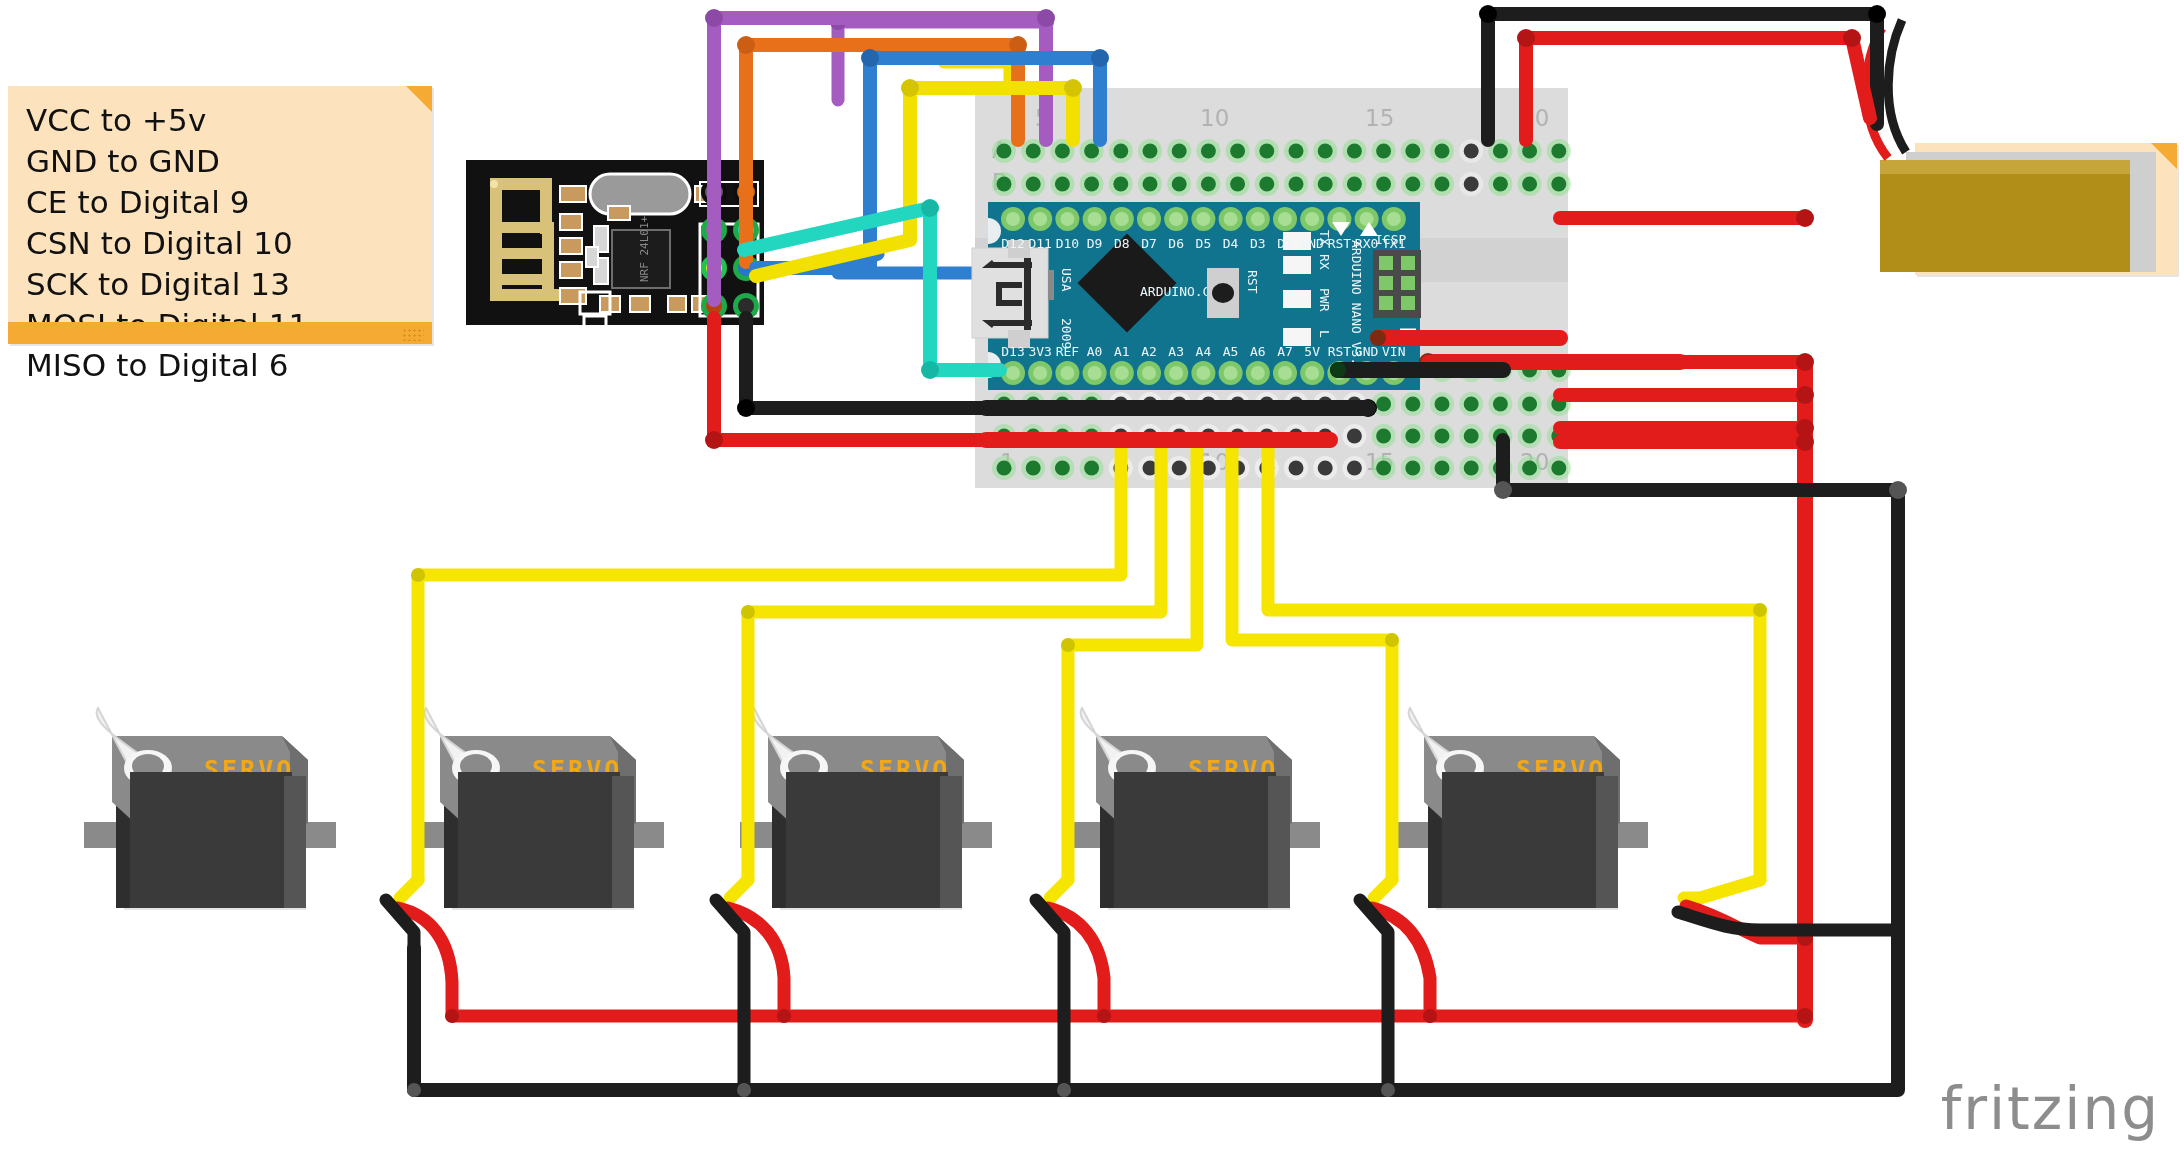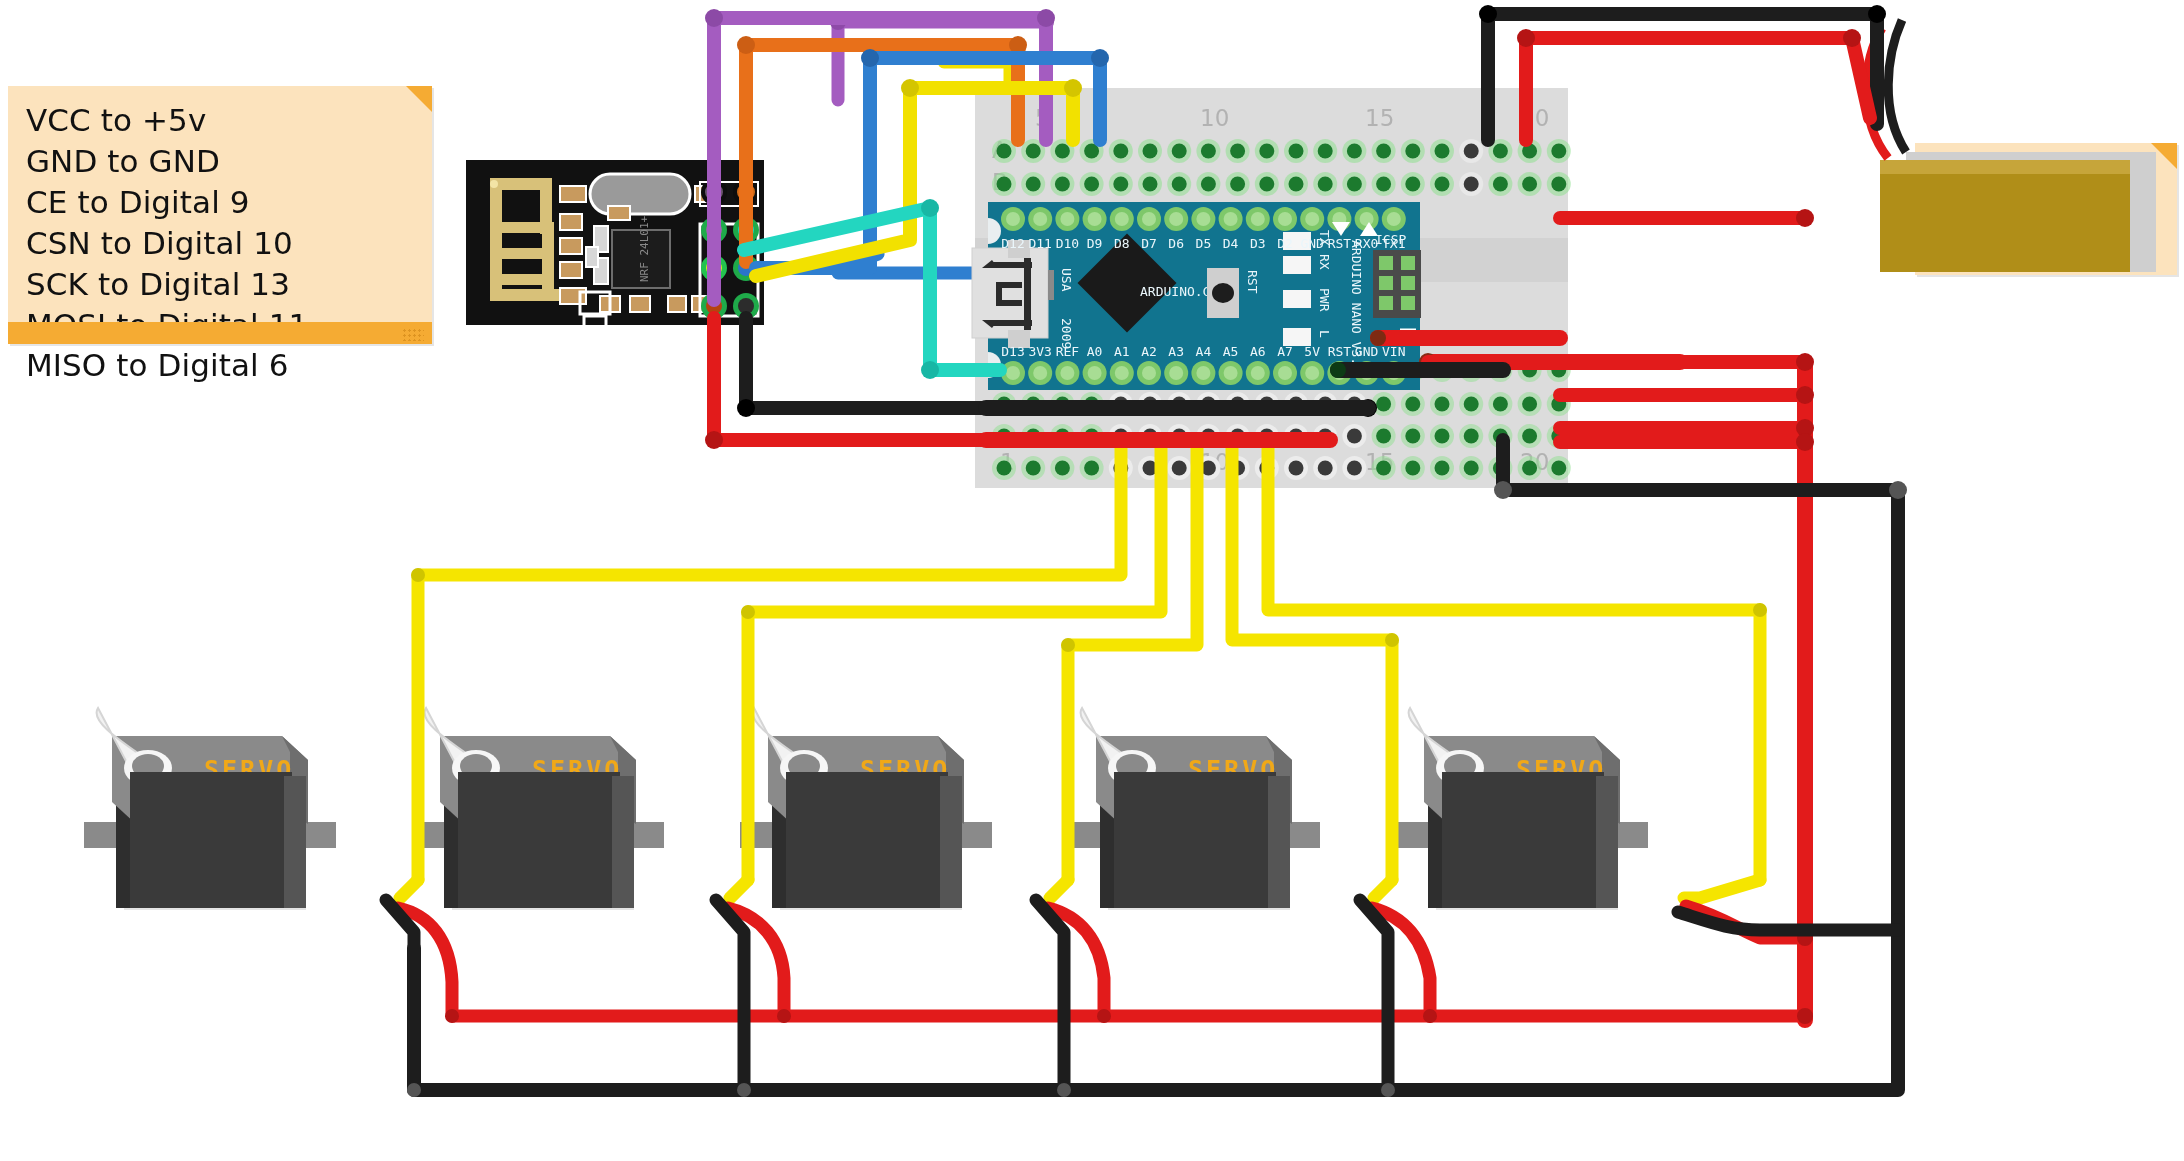--- a/index.html
+++ b/index.html
@@ -1083,14 +1083,15 @@
       <div class="note servo-note" style="left: 1434px; top: 778px;">
         <div class="fold"></div>
         <div class="txt">SERVO-5
 Analog 5</div>
         <div class="band">
           <div class="grip"></div>
         </div>
       </div>
     </div>
 
+<div id="fz">fritzing</div>
 
 </div>
 
 </body></html>

